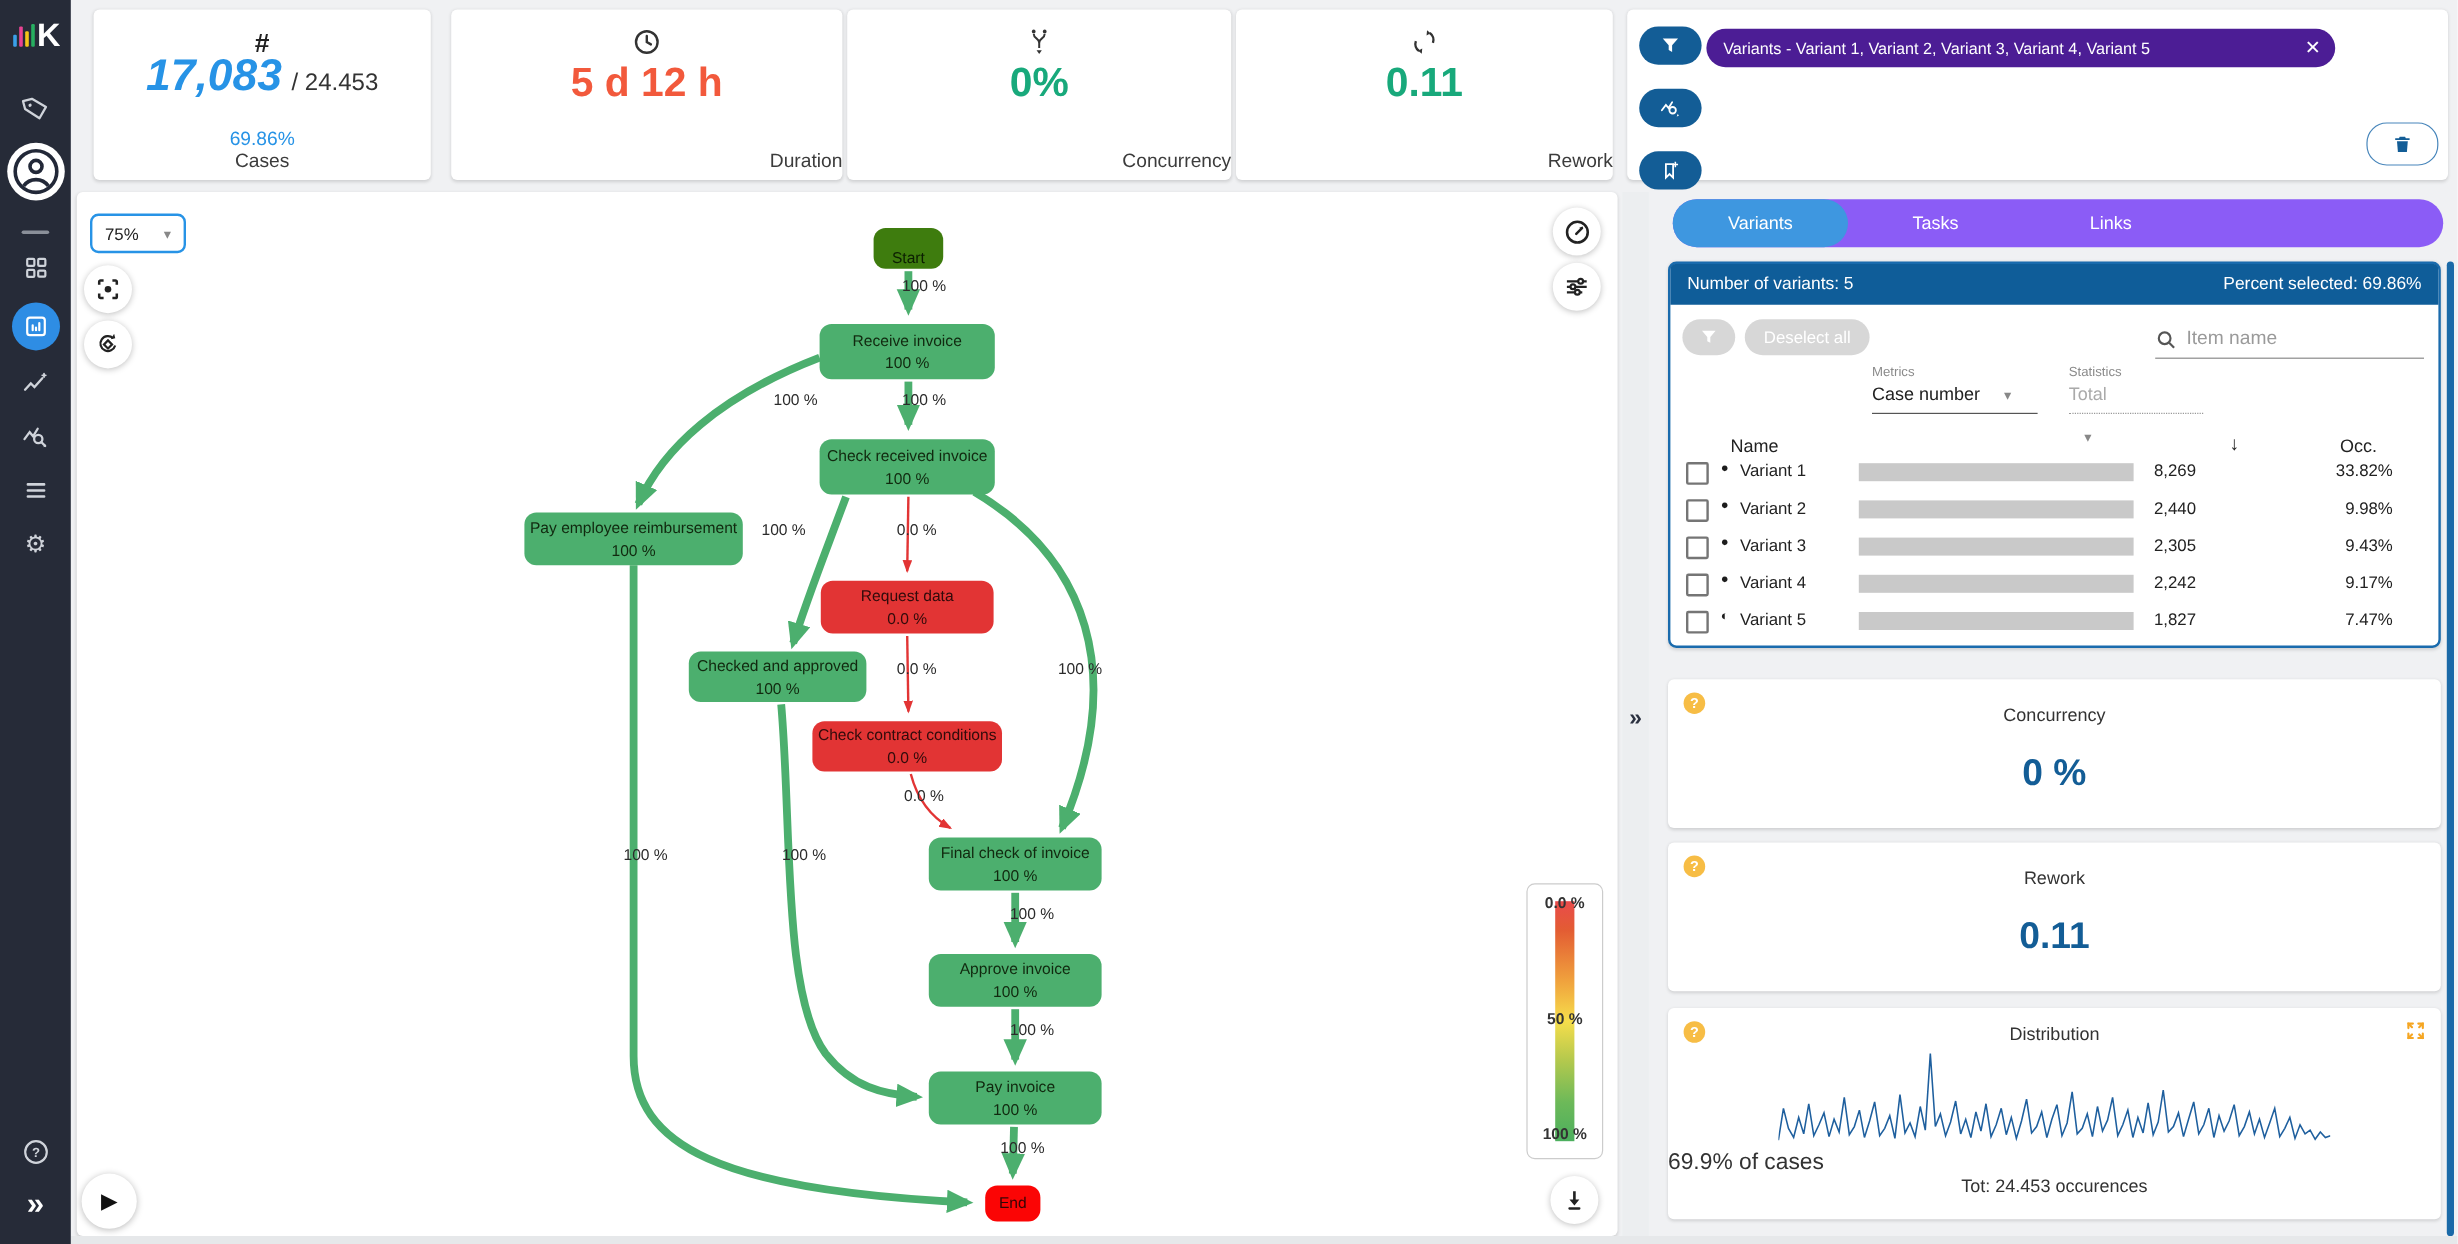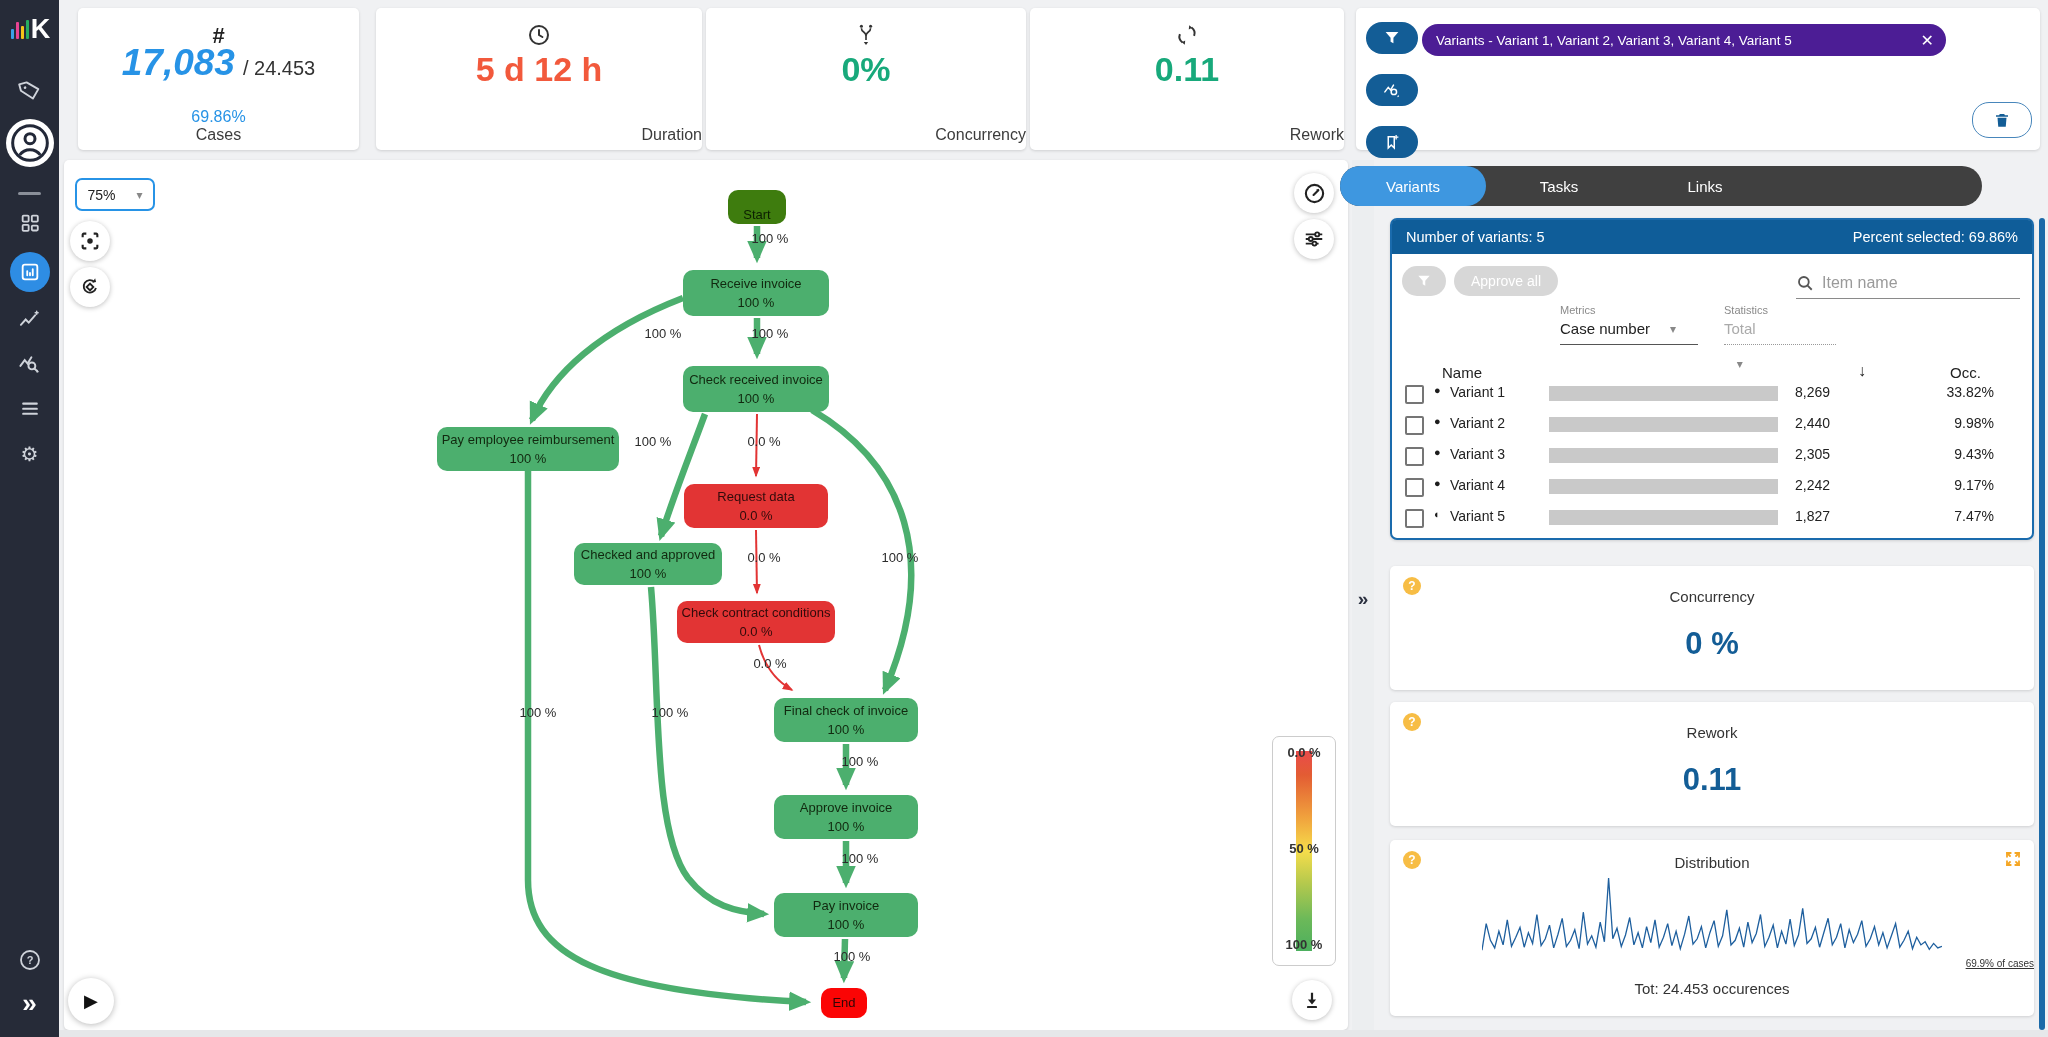--- a/index.html
+++ b/index.html
@@ -57,21 +57,21 @@
   .edge{fill:none;}
   .edge.green{stroke:#4caf6e;stroke-width:6.5;}
   .edge.red{stroke:#e23434;stroke-width:2;}
   .edge-label{position:absolute;transform:translate(-50%,-50%);font-size:13px;color:#2b2b2b;font-weight:500;white-space:nowrap;z-index:4;}
 
   
   .strip{position:absolute;left:1352px;top:160px;width:22px;height:870px;background:#eceef0;}
   .strip .chev{position:absolute;left:0;width:100%;top:428px;text-align:center;font-size:19px;font-weight:700;color:#2b3140;cursor:pointer;}
 
   
-  .tabbar{position:absolute;left:1340px;top:166px;width:642px;height:40px;background:#404040;border-radius:20px;display:flex;z-index:4;}
+  .tabbar{position:absolute;left:1394px;top:166px;width:642px;height:40px;background:#8b5cf6;border-radius:20px;display:flex;z-index:4;}
   .tab{flex:0 0 146px;display:flex;align-items:center;justify-content:center;color:#fff;font-size:15px;cursor:pointer;}
   .tab.active{background:#3e97e0;border-radius:20px;}
   .vtable{left:1390px;top:218px;width:644px;height:322px;border:2px solid #1a6bad;border-radius:7px;box-sizing:border-box;}
   .vt-head{position:absolute;left:0;top:0;right:0;height:34px;background:#0f5d99;border-radius:4px 4px 0 0;color:#fff;font-size:14.5px;display:flex;align-items:center;justify-content:space-between;padding:0 14px;}
   .gray-pill{position:absolute;height:30px;border-radius:15px;background:#d7d7d7;color:#fff;display:flex;align-items:center;justify-content:center;font-size:14px;}
   .search{position:absolute;left:404px;top:48px;width:224px;height:30px;border-bottom:1px solid #8a8a8a;display:flex;align-items:center;gap:8px;color:#9a9a9a;font-size:16px;}
   .sel-label{position:absolute;font-size:11px;color:#8a8a8a;}
   .sel-value{position:absolute;font-size:15px;color:#222;display:flex;align-items:center;gap:20px;cursor:pointer;}
   .sel-value.dis{color:#aaa;flex-direction:column;}
   .u-solid{position:absolute;height:0;border-bottom:1px solid #555;}
@@ -83,21 +83,21 @@
   .vrow .nm{position:absolute;left:58px;top:6px;font-size:14px;color:#222;}
   .vrow .track{position:absolute;left:157px;top:8px;width:229px;height:15px;background:#c9c9c9;}
   .vrow .fill{height:100%;background:#2196f3;}
   .vrow .val{position:absolute;left:380px;top:6px;width:58px;text-align:right;font-size:14px;color:#222;}
   .vrow .pct{position:absolute;left:540px;top:6px;width:62px;text-align:right;font-size:14px;color:#222;}
   .widget{text-align:center;}
   .help{position:absolute;left:13px;top:11px;width:18px;height:18px;border-radius:50%;background:#f7bd45;color:#fff;font-size:12px;font-weight:700;display:flex;align-items:center;justify-content:center;cursor:pointer;}
   .w-title{position:absolute;top:22px;left:0;right:0;font-size:15px;color:#333;}
   .w-value{position:absolute;top:60px;left:0;right:0;font-size:31px;font-weight:700;color:#135d96;}
   .d-title{position:absolute;top:14px;left:0;right:0;text-align:center;font-size:15px;color:#333;}
-  .cap1{position:absolute;top:118px;left:0;right:0;text-align:right;font-size:10px;color:#333;text-decoration:underline;}
+  .cap1{position:absolute;top:118px;left:0;right:0;text-align:left;font-size:19px;color:#333;}
   .cap2{position:absolute;top:140px;left:0;right:0;text-align:center;font-size:15px;color:#333;}
   .expand{position:absolute;right:12px;top:10px;cursor:pointer;}
   .scrollbar{position:absolute;left:2039px;top:218px;width:6px;height:812px;background:#1b6aa8;border-radius:3px;}
   .bottom-strip{position:absolute;left:59px;top:1030px;width:1989px;height:7px;background:#e6e8ea;}
 </style>
 </head>
 <body>
 
 <aside class="sidebar">
   <div class="sb-item logo">
@@ -398,21 +398,21 @@
 <div class="card vtable">
   <div class="vt-head">
     <span>Number of variants: 5</span>
     <span>Percent selected: 69.86%</span>
   </div>
   <div class="gray-pill" style="left:10px;top:46px;width:44px;">
     <svg width="16" height="16" viewBox="0 0 24 24">
         <path d="M3.5 4h17l-6.6 7.6v7.4l-3.8-2v-5.4z" fill="#fff"></path>
       </svg>
   </div>
-  <div class="gray-pill" style="left:62px;top:46px;width:104px;">Approve all</div>
+  <div class="gray-pill" style="left:62px;top:46px;width:104px;">Deselect all</div>
   <div class="search">
     <svg width="18" height="18" viewBox="0 0 24 24" fill="none" stroke="#555" stroke-width="2.4">
         <circle cx="10.5" cy="10.5" r="6.5"></circle>
         <path d="M15.5 15.5L21 21"></path>
       </svg>
     <span>Item name</span>
   </div>
 
   <div class="sel-label" style="left:168px;top:84px;">Metrics</div>
   <div class="sel-value" style="left:168px;top:100px;">

